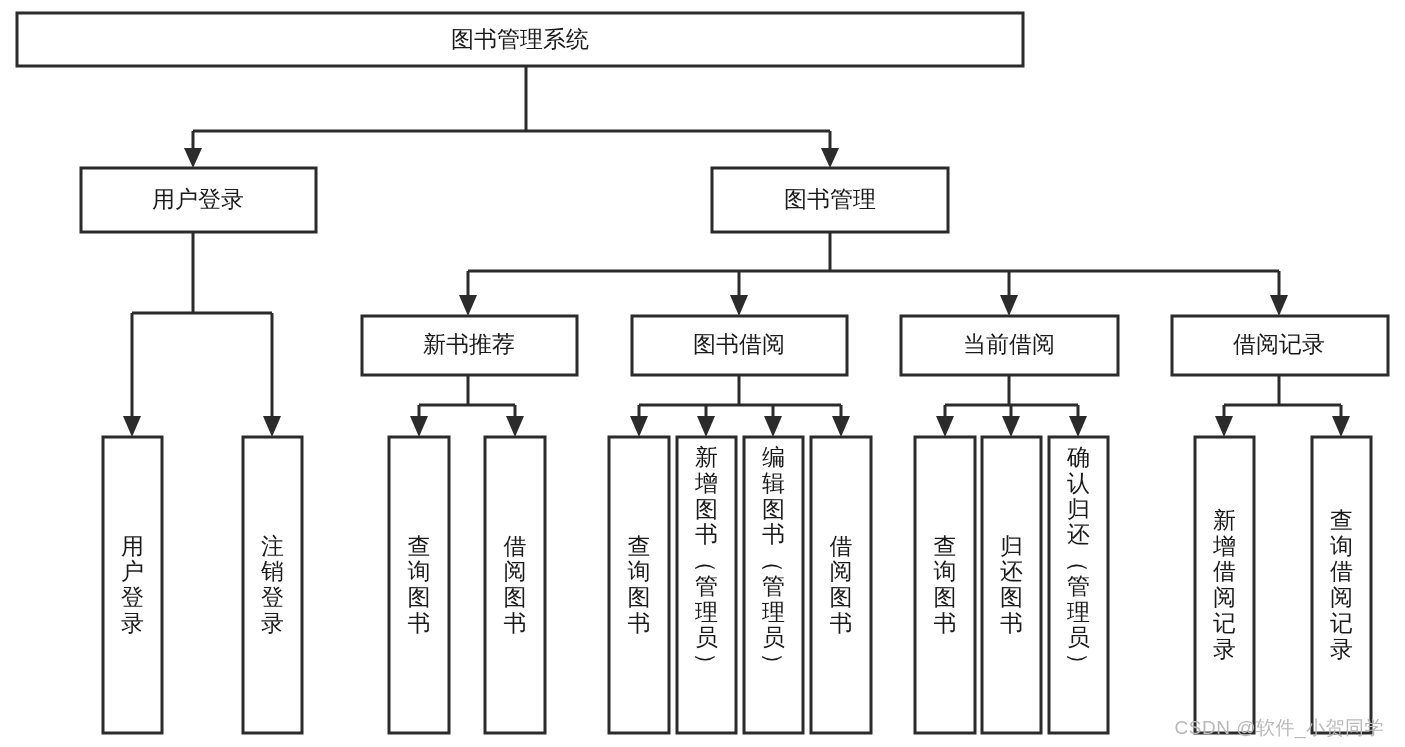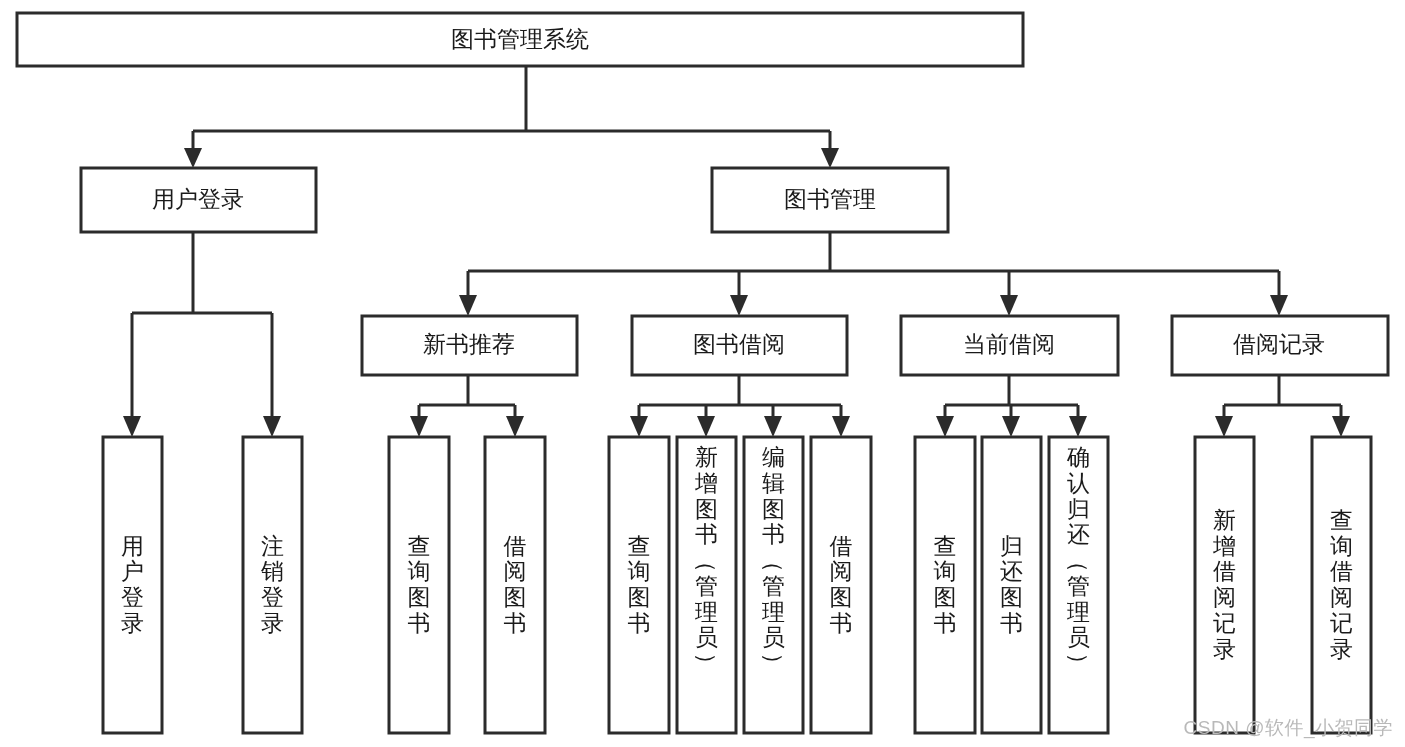--- a/index.html
+++ b/index.html
@@ -63,21 +63,21 @@
   }
   .vert-text-wrap span {
     display: block;
   }
   .vert-text-wrap span.rot {
     display: block;
     transform: rotate(90deg);
   }
   .watermark {
     position: absolute;
-    right: 12px;
+    right: 21px;
     bottom: 6px;
     font-family: "Liberation Sans", "DejaVu Sans", sans-serif;
     font-size: 19px;
     color: #b9b9b9;
     letter-spacing: 0.5px;
     white-space: nowrap;
     pointer-events: none;
   }
 </style>
 </head>

